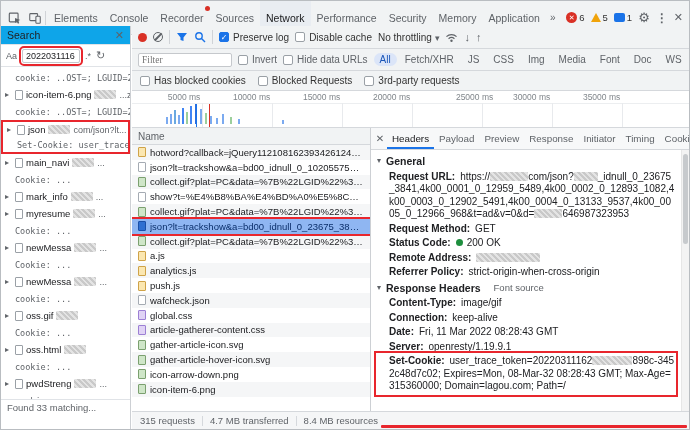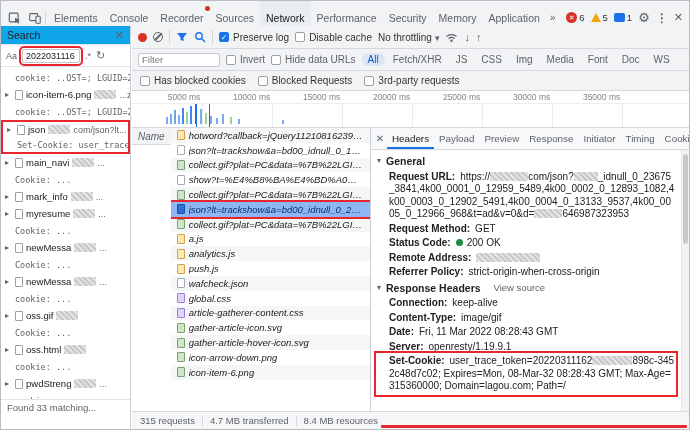--- a/index.html
+++ b/index.html
@@ -64,37 +64,37 @@
   .cbx { width:10px; height:10px; border:1px solid #9aa0a6; border-radius:2px; background:#fff; flex:none; font-size:8px; line-height:9px; text-align:center; color:#fff; }
   .cbx[data-checked="true"] { background:#1a73e8; border-color:#1a73e8; }
   .cbx[data-checked="true"]::after { content:"✓"; }
   .throttle { display:flex; align-items:center; gap:3px; white-space:nowrap; }
   .caret::after { content:"▾"; color:#5f6368; font-size:9px; }
   .updown { color:#5f6368; font-size:11px; }
   .dn-ic::after { content:"↓"; }
   .up-ic::after { content:"↑"; }
 
   .filter-bar { height:22px; flex:none; background:#f1f3f4; border-bottom:1px solid #d5d8dc; display:flex; align-items:center; padding:0 6px; gap:6px; font-size:10px; color:#5f6368; overflow:hidden; }
-  .filter-input { width:82px; height:14px; border:1px solid #c5c8cc; border-radius:2px; background:#fff; font-size:9.5px; padding:0 3px; color:#5f6368; font-family:Liberation Sans, sans-serif; }
+  .filter-input { width:94px; height:14px; border:1px solid #c5c8cc; border-radius:2px; background:#fff; font-size:9.5px; padding:0 3px; color:#5f6368; font-family:Liberation Serif, serif; }
   .pill { padding:1px 6px; border-radius:9px; white-space:nowrap; }
   .pill[data-sel="true"] { background:#dbe5f8; color:#1a56b8; }
   .types { display:flex; align-items:center; gap:2px; overflow:hidden; }
 
   .cb-bar { height:20px; flex:none; background:#f1f3f4; border-bottom:1px solid #d5d8dc; display:flex; align-items:center; gap:12px; padding:0 8px; font-size:10px; color:#333; }
 
   .overview { height:37px; flex:none; border-bottom:1px solid #d5d8dc; position:relative; background:#fff; overflow:hidden; }
   .ov-ruler { position:absolute; left:0; right:0; top:12px; height:1px; background:#eceef0; }
   .ov-label { position:absolute; top:1px; font-size:8.5px; color:#80868b; transform:translateX(-102%); white-space:nowrap; }
   .ov-grid { position:absolute; top:12px; bottom:0; width:1px; background:#e8eaed; }
   .ov-bar { position:absolute; bottom:3px; width:2px; background:#7baaf0; }
   .ov-vline-red { position:absolute; top:13px; bottom:0; width:1px; background:#d93025; }
   .ov-vline-blue { position:absolute; top:13px; bottom:0; width:1px; background:#1a73e8; }
 
   .split { flex:1; display:flex; min-height:0; }
-  .req-pane { width:239px; flex:none; border-right:1px solid #cdd0d4; display:flex; flex-direction:row; overflow:hidden;font-style:italic; }
+  .req-pane { width:239px; flex:none; border-right:1px solid #cdd0d4; display:flex; flex-direction:column; overflow:hidden; }
   .req-head { height:17px; flex:none; background:#f1f3f4; border-bottom:1px solid #d5d8dc; font-size:10px; color:#5f6368; display:flex; align-items:center; padding:0 6px; }
   .req-rows { flex:1; overflow:hidden; }
   .req-row { height:14.8px; display:flex; align-items:center; gap:4px; padding:0 6px; font-size:9.5px; color:#202124; white-space:nowrap; overflow:hidden; }
   .req-row:nth-child(odd) { background:#f5f6f7; }
   .req-row[data-sel="true"] { background:#8fb6f2; color:#0b2f6b; outline:2px solid #e8262d; outline-offset:0px; position:relative; z-index:3; }
   .ricon { flex:none; width:8px; height:10px; border:1px solid #a5abb3; border-radius:1px; background:#fff; }
   .req-row[data-kind="js"] .ricon { background:#fbe7b1; border-color:#cfa348; }
   .req-row[data-kind="css"] .ricon { background:#e0d3f5; border-color:#9c7fd4; }
   .req-row[data-kind="img"] .ricon { background:#cfe6c8; border-color:#7ba06f; }
   .req-row[data-sel="true"] .ricon { background:#2f6fd1; border-color:#1a4fa8; }
@@ -470,21 +470,21 @@
         <span>3rd-party requests</span>
       </span>
     </div>
 
     <div class="overview">
       <div class="ov-ruler"></div>
       <span class="ov-label" style="left:69px">5000 ms</span>
       <span class="ov-label" style="left:139px">10000 ms</span>
       <span class="ov-label" style="left:209px">15000 ms</span>
       <span class="ov-label" style="left:279px">20000 ms</span>
-      <span class="ov-label" style="left:349px">25000 ms</span>
+      <span class="ov-label" style="left:362px">25000 ms</span>
       <span class="ov-label" style="left:419px">30000 ms</span>
       <span class="ov-label" style="left:489px">35000 ms</span>
       <div class="ov-grid" style="left:70px"></div>
       <div class="ov-grid" style="left:140px"></div>
       <div class="ov-grid" style="left:210px"></div>
       <div class="ov-grid" style="left:280px"></div>
       <div class="ov-grid" style="left:350px"></div>
       <div class="ov-grid" style="left:420px"></div>
       <div class="ov-grid" style="left:490px"></div>
       <div class="ov-bar" style="left:34px;height:7px"></div>
@@ -653,30 +653,30 @@
           <div class="kv">
             <span class="k">Remote Address:</span><span class="blur" style="width:64px"></span>
           </div>
           <div class="kv">
             <span class="k">Referrer Policy:</span><span class="v">strict-origin-when-cross-origin</span>
           </div>
 
           <div class="sec-head">
             <span class="sec-tri"></span>
             <span>Response Headers</span>
-            <span class="view-source">View source</span>
+            <span class="view-source">Font source</span>
           </div>
           <div>
+
+              <div class="kv">
+                <span class="k">Content-Type:</span><span class="v">image/gif</span>
+              </div>
 
               <div class="kv">
                 <span class="k">Connection:</span><span class="v">keep-alive</span>
-              </div>
-
-              <div class="kv">
-                <span class="k">Content-Type:</span><span class="v">image/gif</span>
               </div>
 
               <div class="kv">
                 <span class="k">Date:</span><span class="v">Fri, 11 Mar 2022 08:28:43 GMT</span>
               </div>
 
               <div class="kv">
                 <span class="k">Server:</span><span class="v">openresty/1.19.9.1</span>
               </div>
             </div>

